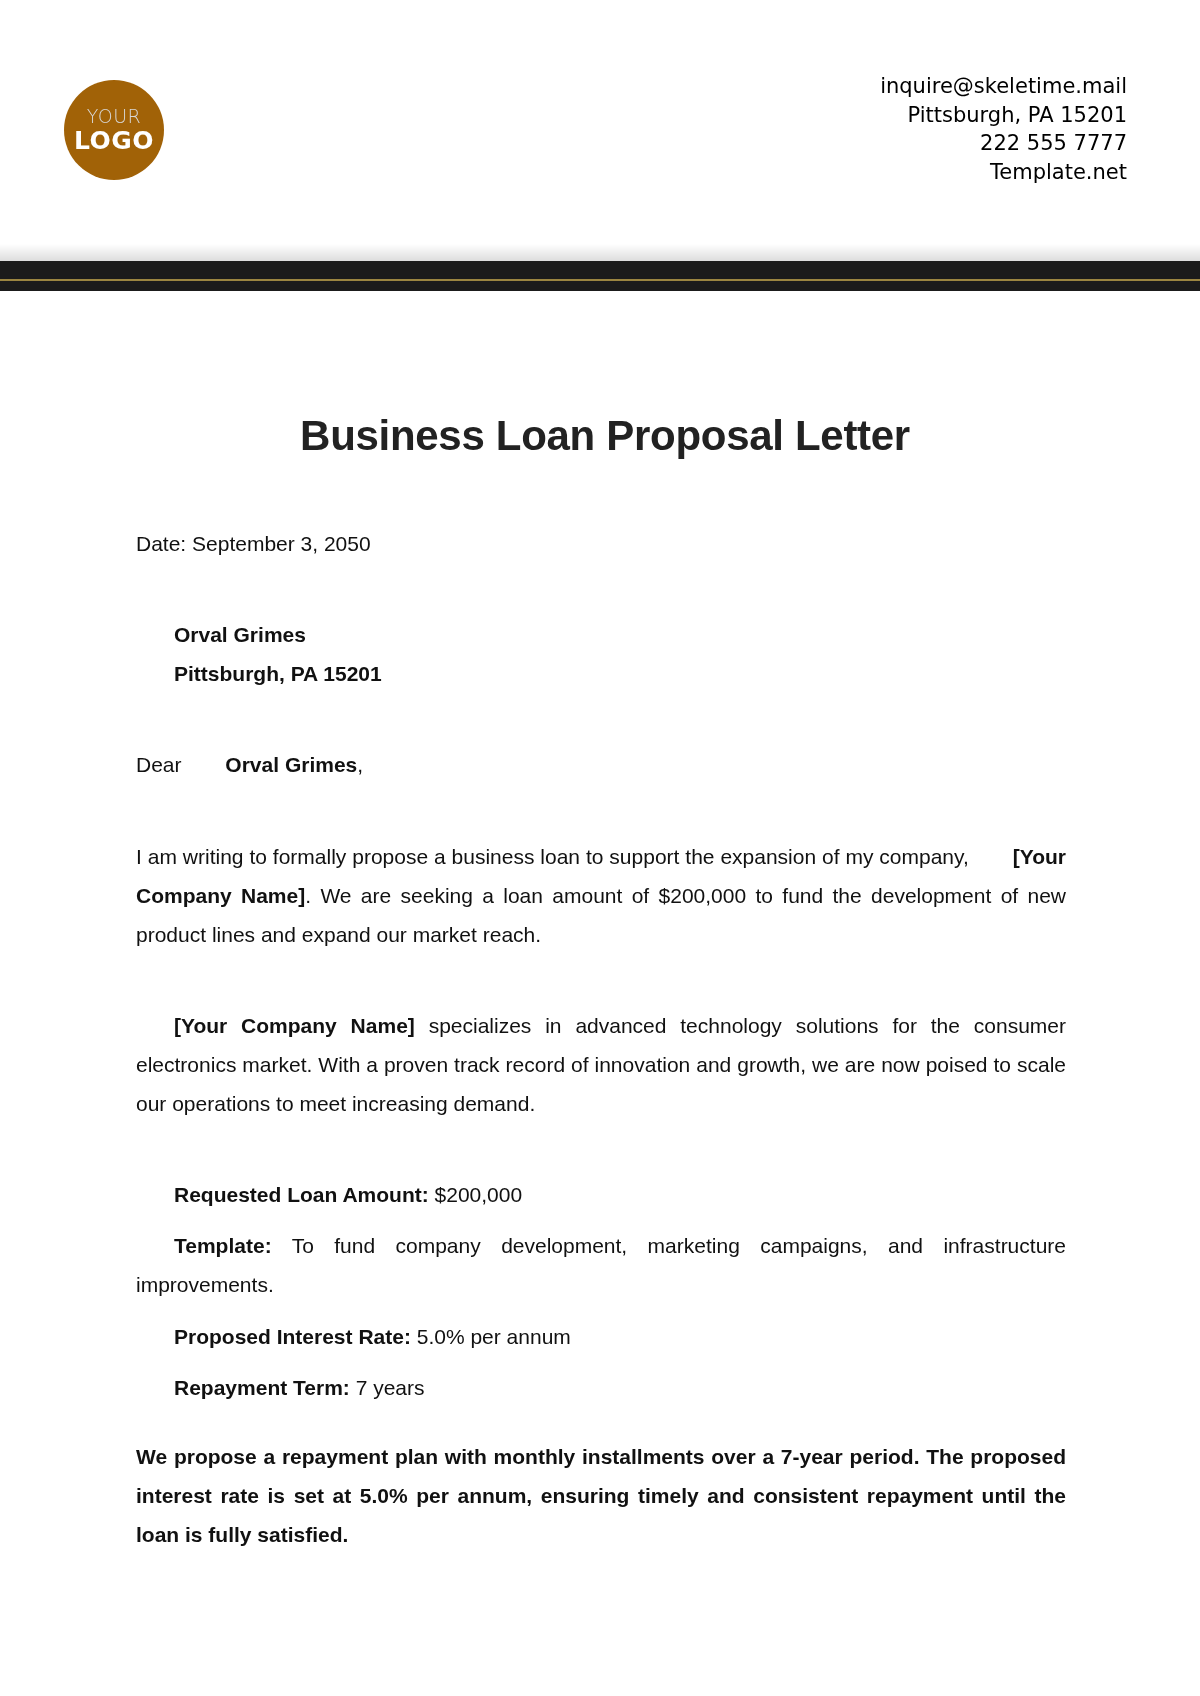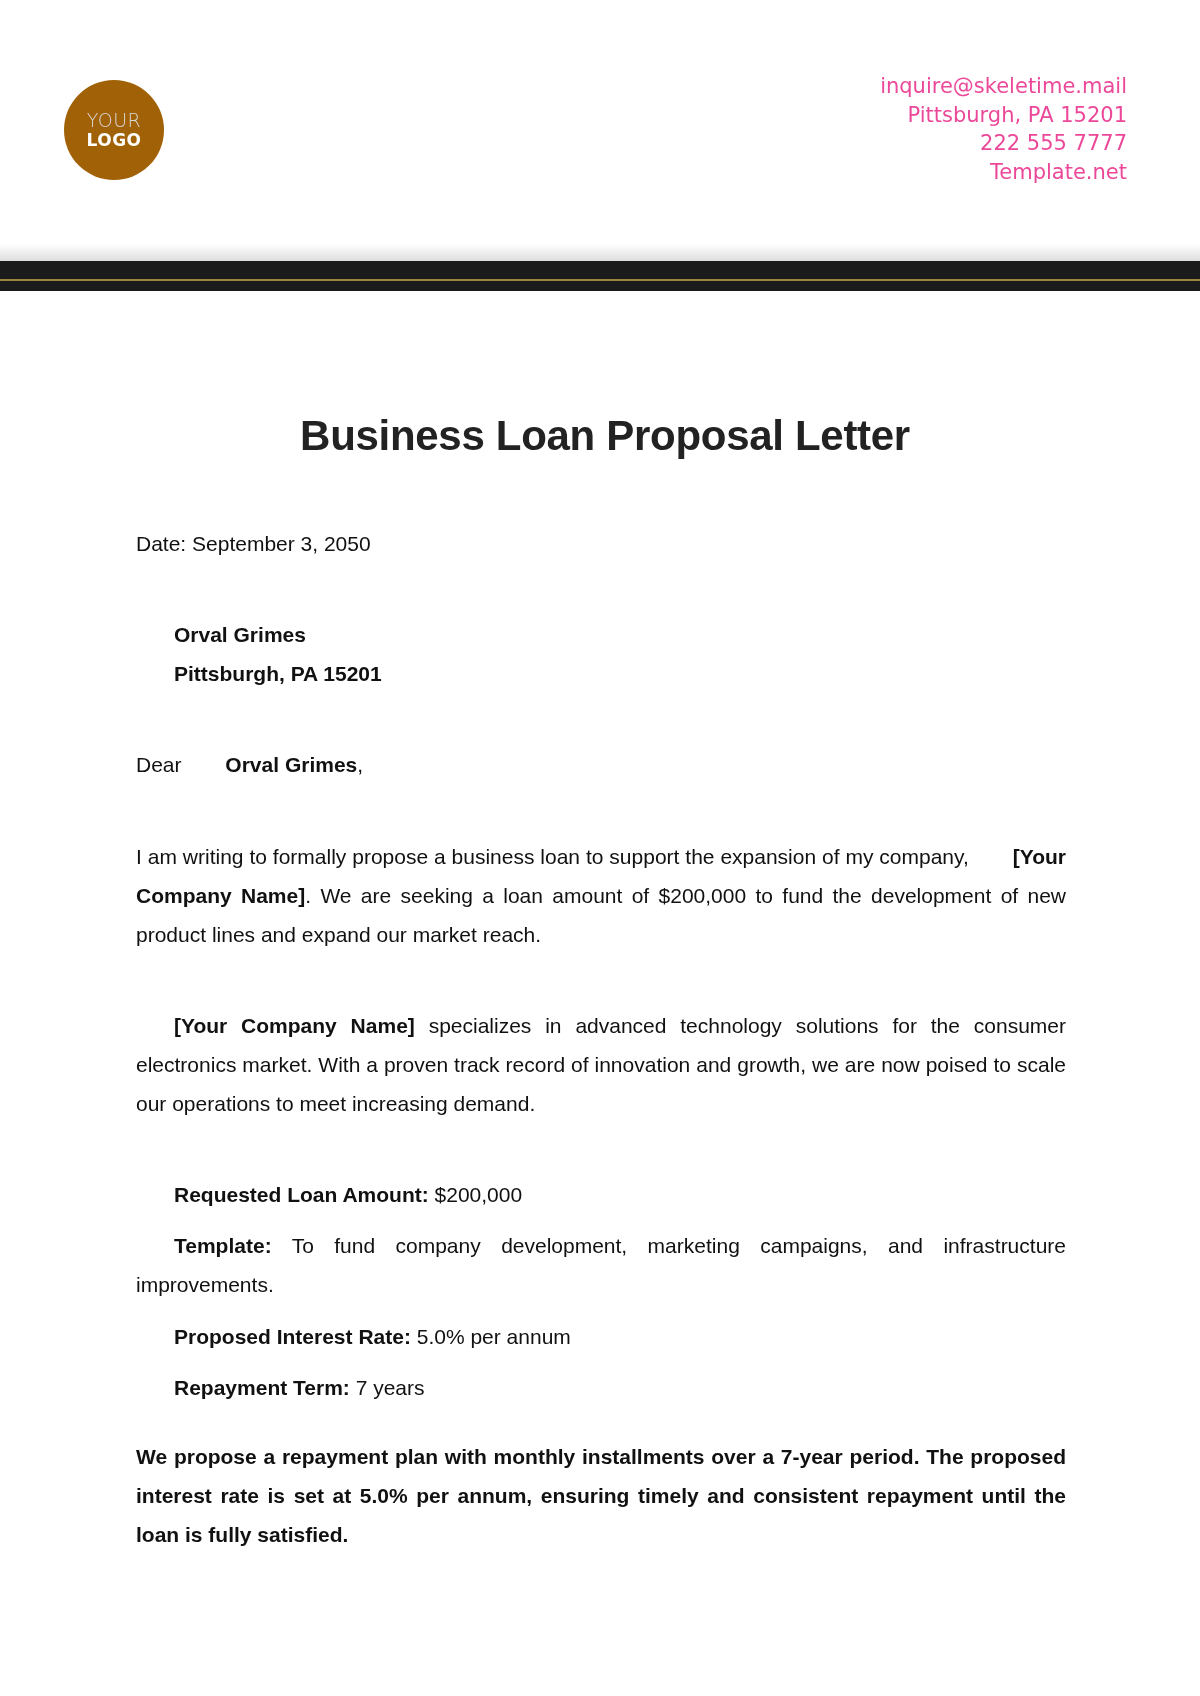--- a/index.html
+++ b/index.html
@@ -6,24 +6,24 @@
   body {
     width: 1200px; height: 1696px; background: #ffffff; position: relative; overflow: hidden;
     font-family: "Liberation Sans", "DejaVu Sans", sans-serif; color: #111111;
   }
   .logo {
     position: absolute; left: 64px; top: 80px; width: 100px; height: 100px; border-radius: 50%;
     background: #a16207; color: #fff; display: flex; flex-direction: column; align-items: center; justify-content: center;
     font-family: "DejaVu Sans", sans-serif; line-height: 1;
   }
   .logo .l1 { font-size: 19px; font-weight: 300; letter-spacing: 0.5px; color: #d8d8d8; }
-  .logo .l2 { font-size: 17px; font-weight: 700; letter-spacing: 0.5px; margin-top: 2px; }
+  .logo .l2 { font-size: 25px; font-weight: 700; letter-spacing: 0.5px; margin-top: 2px; }
   .contact {
     position: absolute; right: 73px; top: 72px; text-align: right;
-    font-family: "DejaVu Sans", sans-serif; font-size: 21px; color: #ec4899; line-height: 28.5px;
+    font-family: "DejaVu Sans", sans-serif; font-size: 21px; color: #000000; line-height: 28.5px;
   }
   .contact div { white-space: nowrap; }
   .band-shadow {
     position: absolute; left: 0; top: 244px; width: 1200px; height: 18px;
     background: linear-gradient(to bottom, rgba(255,255,255,0) 0%, rgba(0,0,0,0.14) 100%);
   }
   .band {
     position: absolute; left: 0; top: 261px; width: 1200px; height: 30px; background: #1b1b1b;
   }
   .band .gold { position: absolute; left: 0; top: 18px; width: 100%; height: 2px; background: #9b8541; }

